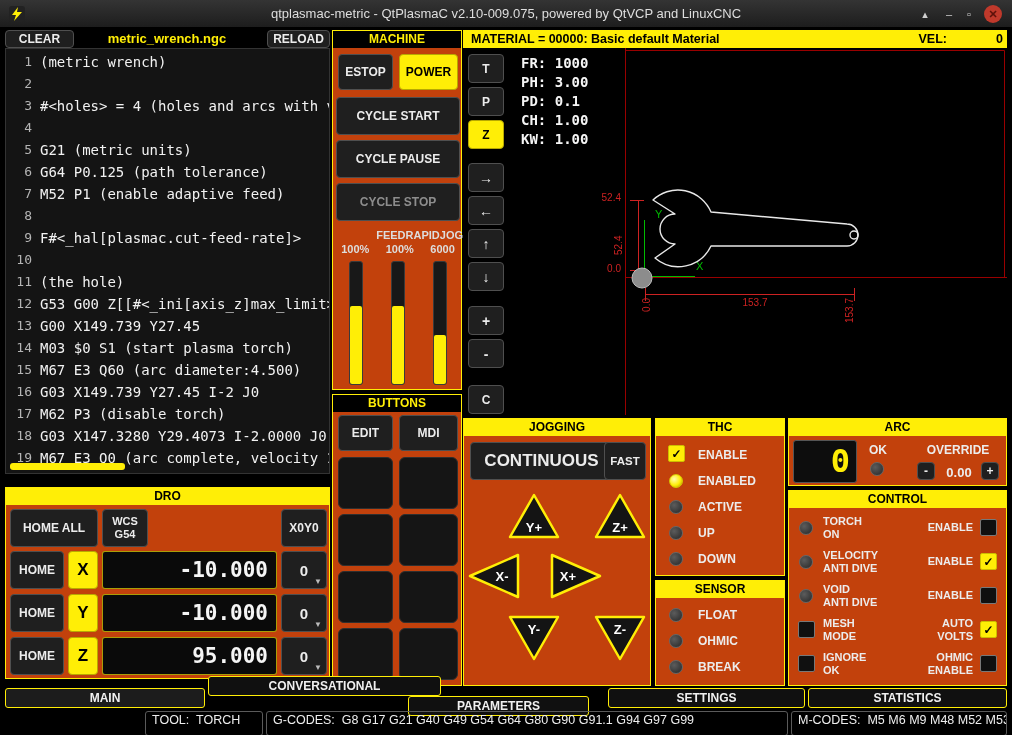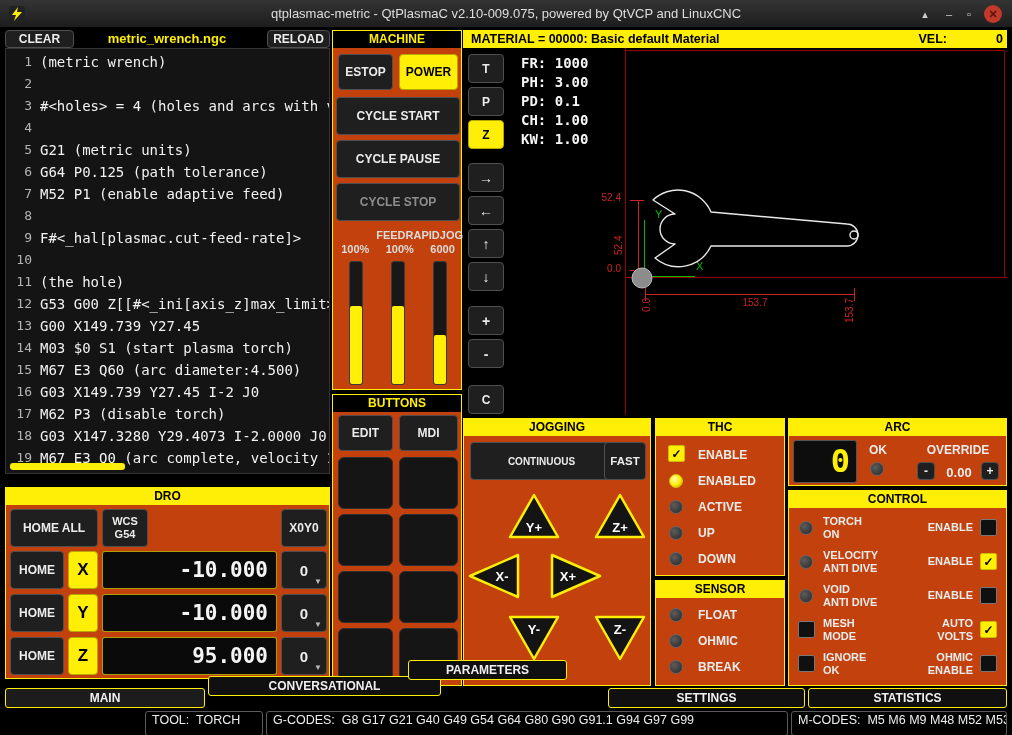--- a/index.html
+++ b/index.html
@@ -241,21 +241,21 @@
   </div>
 <div class="abs btn" style="left:468px;top:262px;width:36px;height:29px;font-size:14px">
     <span>↓</span>
   </div>
 <div class="abs btn" style="left:468px;top:306px;width:36px;height:29px;font-size:14px">+</div>
 <div class="abs btn" style="left:468px;top:339px;width:36px;height:29px;font-size:14px">-</div>
 <div class="abs btn" style="left:468px;top:385px;width:36px;height:29px">C</div>
 
 <div class="panel" style="left:463px;top:418px;width:188px;height:268px">
   <div class="hdr-bar">JOGGING</div>
-  <div class="abs btn" style="left:6px;top:23px;width:143px;height:38px;font-size:10px">CONTINUOUS</div>
+  <div class="abs btn" style="left:6px;top:23px;width:143px;height:38px;font-size:17px">CONTINUOUS</div>
   <div class="abs btn" style="left:140px;top:23px;width:42px;height:38px;font-size:11.5px">FAST</div>
 
   <svg class="jogtri" style="left:42px;top:72px" width="56" height="50">
     <polygon points="28,4 52,46 4,46" fill="#141414" stroke="var(--y)" stroke-width="2.5" stroke-linejoin="round"></polygon>
     <text x="28" y="41" text-anchor="middle">Y+</text>
   </svg>
   <svg class="jogtri" style="left:128px;top:72px" width="56" height="50">
     <polygon points="28,4 52,46 4,46" fill="#141414" stroke="var(--y)" stroke-width="2.5" stroke-linejoin="round"></polygon>
     <text x="28" y="41" text-anchor="middle">Z+</text>
   </svg>
@@ -357,21 +357,21 @@
   </div>
   <div class="abs small2" style="left:104px;top:160px;width:80px;text-align:right">
     <div>OHMIC</div>
       <div>ENABLE</div>
   </div>
   <div class="chk" style="left:191px;top:164px"></div>
 </div>
 
 <div class="tab" style="left:5px;top:688px;width:200px;background:#1c1c1c">MAIN</div>
 <div class="tab" style="left:208px;top:676px;width:233px">CONVERSATIONAL</div>
-<div class="tab" style="left:408px;top:660px;width:159px">PARAMETERS</div>
+<div class="tab" style="left:408px;top:696px;width:181px">PARAMETERS</div>
 <div class="tab" style="left:608px;top:688px;width:197px">SETTINGS</div>
 <div class="tab" style="left:808px;top:688px;width:199px">STATISTICS</div>
 
 <div class="statbox" style="left:145px;top:711px;width:118px">
   <span>TOOL:</span>&nbsp;
   <span>TORCH</span>
 </div>
 <div class="statbox" style="left:266px;top:711px;width:522px">
   <span>G-CODES:</span>&nbsp;
   <span>G8 G17 G21 G40 G49 G54 G64 G80 G90 G91.1 G94 G97 G99</span>

